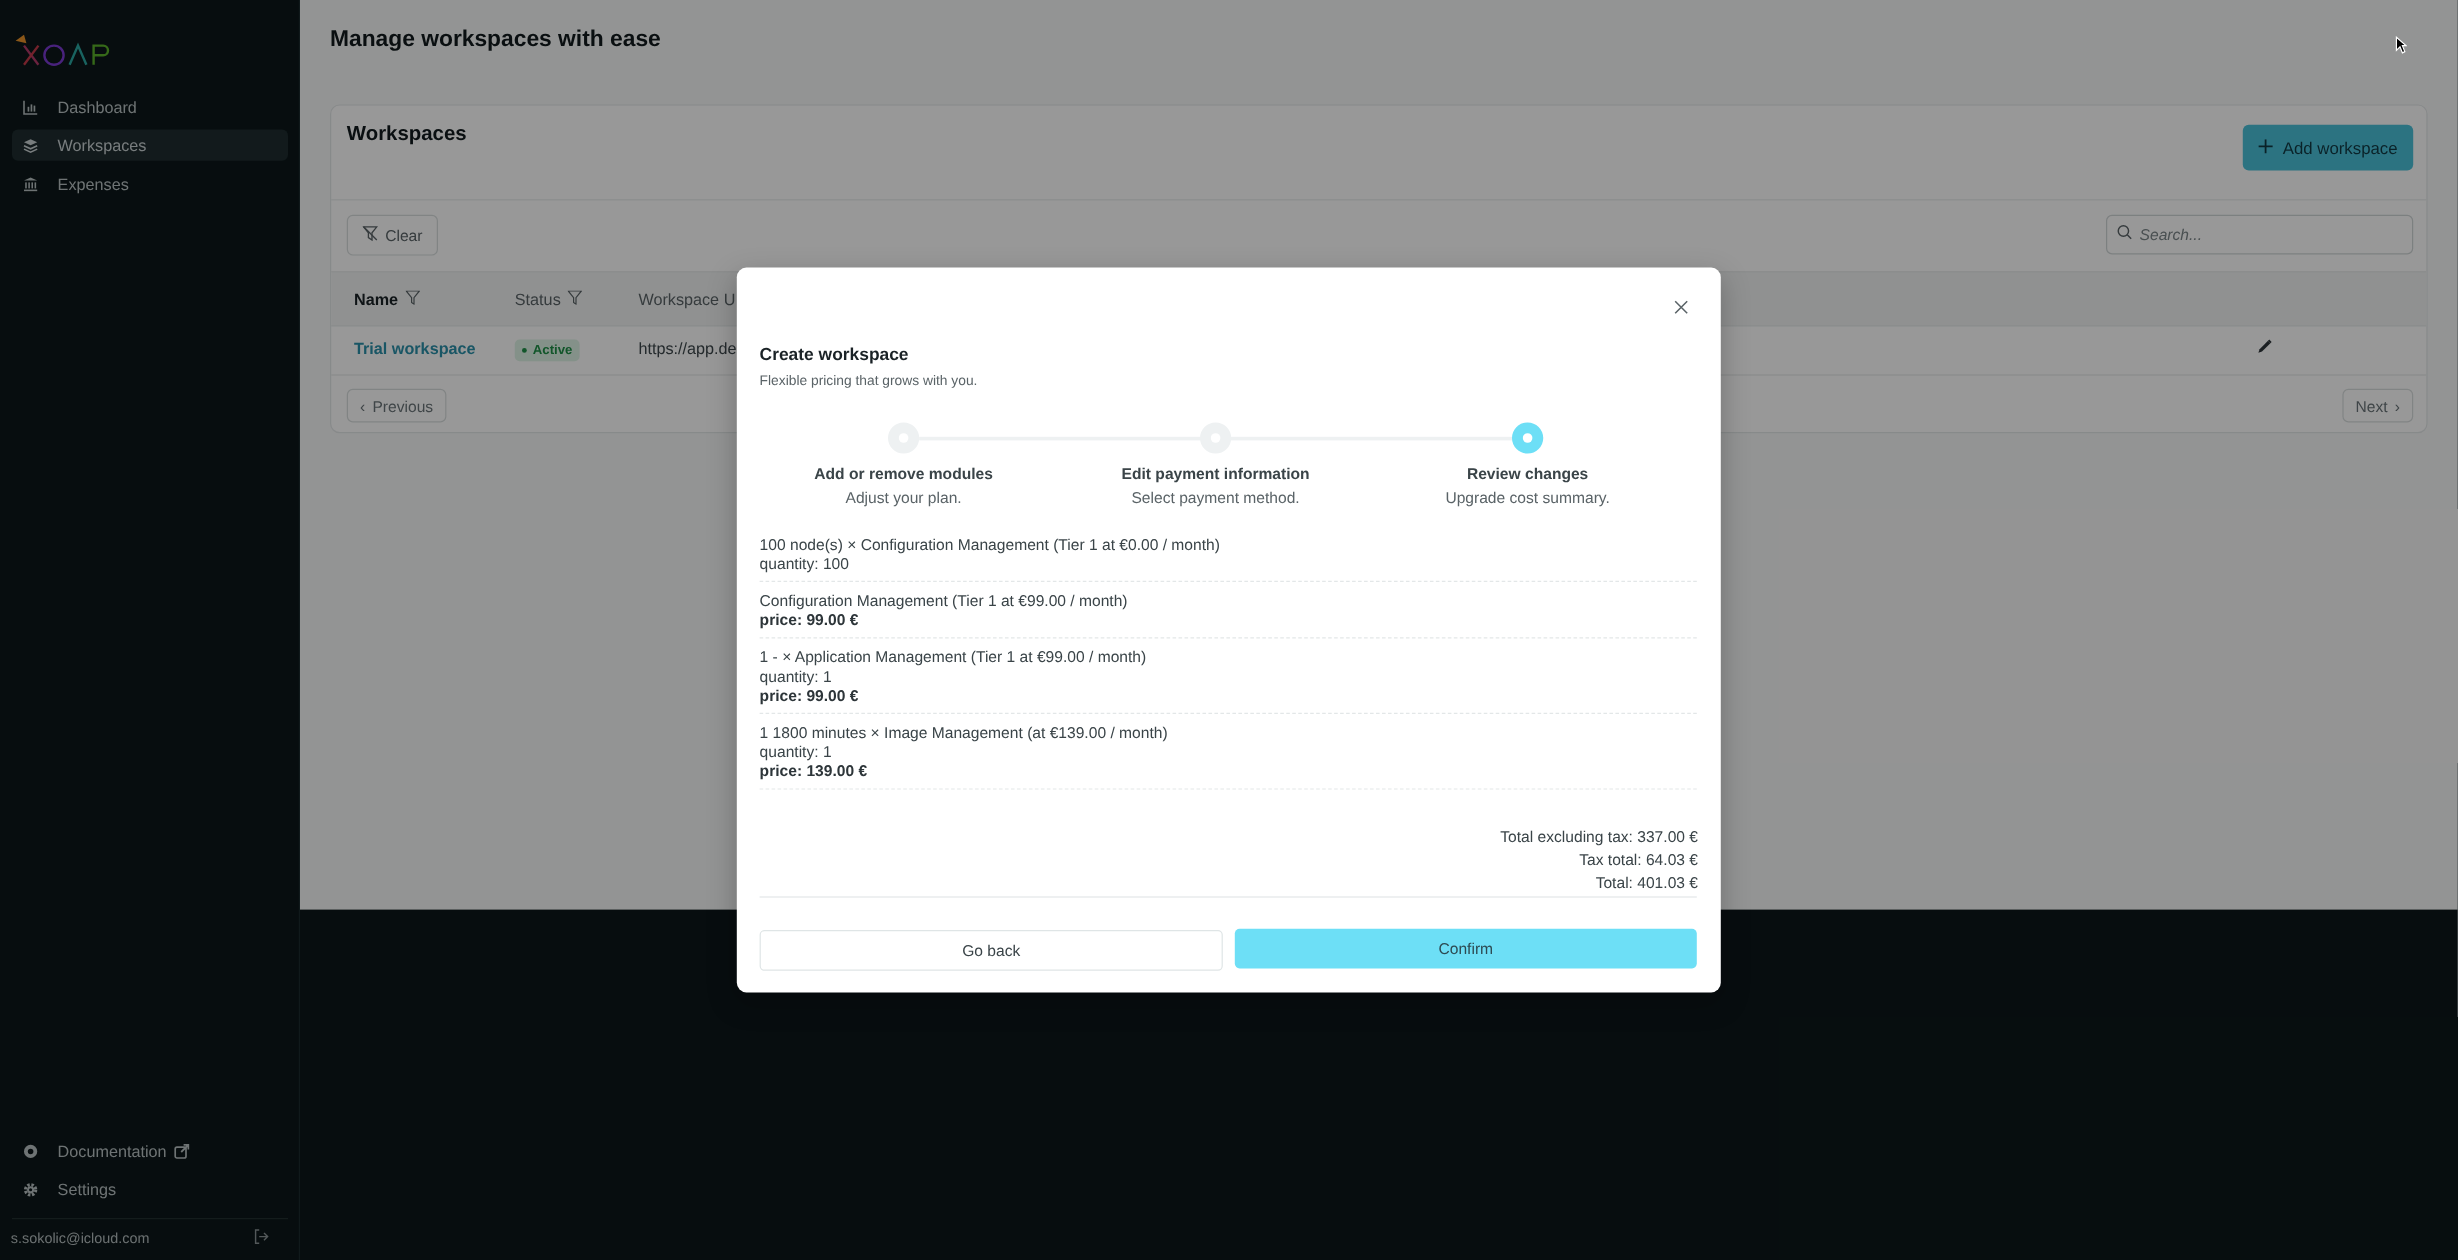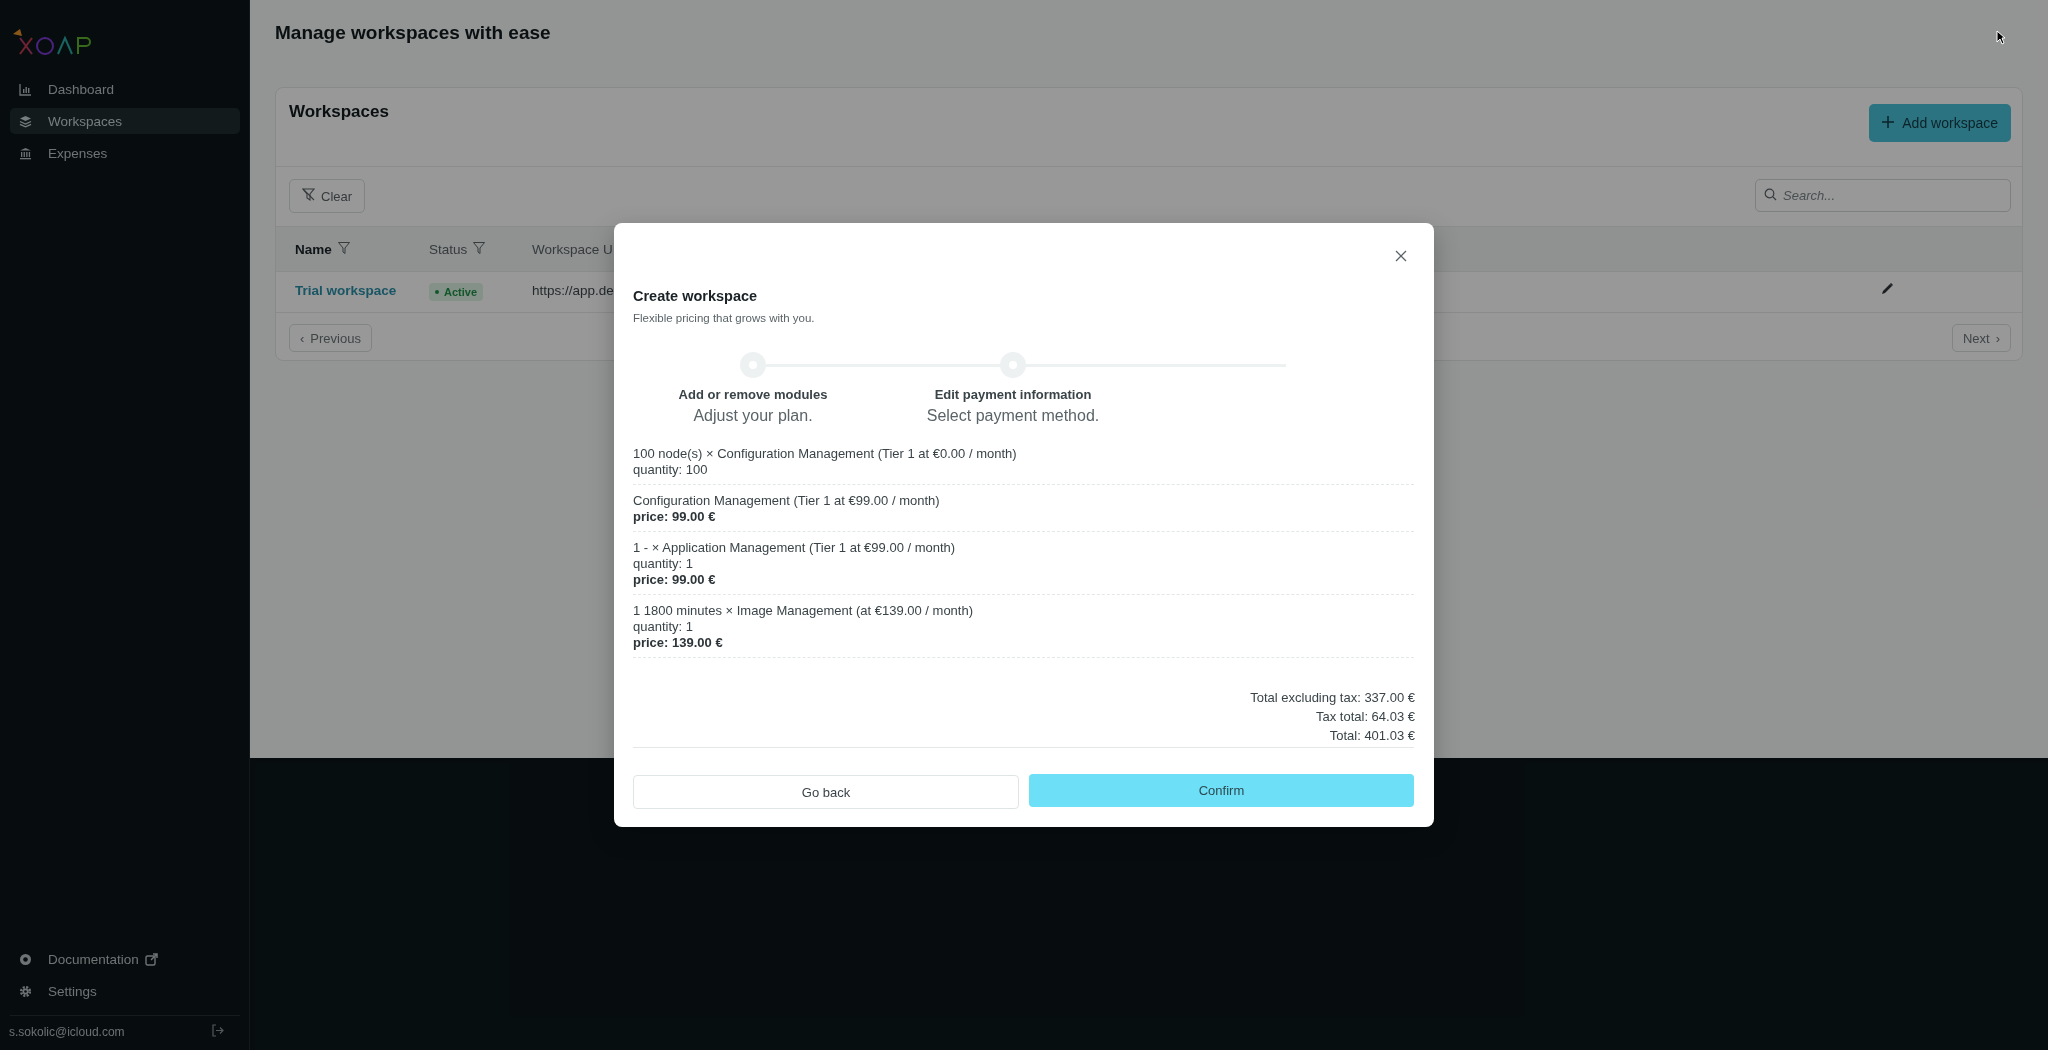--- a/index.html
+++ b/index.html
@@ -102,21 +102,21 @@
   .close-btn { position: absolute; right: 24px; top: 24px; width: 18px; height: 18px; cursor: pointer; display: flex; align-items: center; justify-content: center; }
   .modal-title { position: absolute; left: 19px; top: 65px; font-size: 14.5px; font-weight: bold; color: #1a2226; }
   .modal-sub { position: absolute; left: 19px; top: 89px; font-size: 11.5px; color: #5a6367; }
   .stepper { position: absolute; left: 19px; top: 129px; width: 781px; height: 70px; }
   .step-line { position: absolute; top: 12px; height: 3px; background: #eef1f2; }
   .step { position: absolute; top: 0; width: 240px; text-align: center; }
   .step-dot { width: 26px; height: 26px; border-radius: 50%; background: #eef1f2; margin: 0 auto; position: relative; }
   .step-dot::after { content: ""; position: absolute; left: 9px; top: 9px; width: 8px; height: 8px; border-radius: 50%; background: #fff; }
   .step-dot.active { background: #6ddff6; }
   .step-title { font-size: 13px; font-weight: bold; color: #3a4448; margin-top: 9px; }
-  .step-desc { font-size: 16px; color: #5a6367; margin-top: 5px; }
+  .step-desc { font-size: 13px; color: #5a6367; margin-top: 5px; }
   .items { position: absolute; left: 19px; top: 223px; width: 781px; }
   .line-item { padding: 0 0 6px 0; border-bottom: 1px dashed #e3e7e8; margin-bottom: 8px; font-size: 13px; color: #3a4448; line-height: 16px; }
   .line-item .price { font-weight: bold; color: #2d3539; }
   .totals { position: absolute; right: 19px; top: 465px; text-align: right; font-size: 13px; color: #3a4448; line-height: 19px; }
   .total-divider { position: absolute; left: 19px; top: 524px; width: 781px; height: 1px; background: #e3e7e8; }
   .btn-back { position: absolute; left: 19px; top: 552px; width: 386px; height: 34px; border: 1px solid #dfe5e6; background: #fff; border-radius: 4px; font-size: 13px; color: #3a4448; font-family: inherit; }
   .btn-confirm { position: absolute; left: 415px; top: 551px; width: 385px; height: 33px; border: none; background: #6ddff6; border-radius: 4px; font-size: 13px; color: #2d4a52; font-family: inherit; }
 </style>
 </head>
 <body>
@@ -309,20 +309,25 @@
     <div class="step" style="left:0;">
       <div class="step-dot"></div>
       <div class="step-title">Add or remove modules</div>
       <div class="step-desc">Adjust your plan.</div>
     </div>
     <div class="step" style="left:260px;">
       <div class="step-dot"></div>
       <div class="step-title">Edit payment information</div>
       <div class="step-desc">Select payment method.</div>
     </div>
+    <div class="step" style="left:520px;">
+      <div class="step-dot active"></div>
+      <div class="step-title">Review changes</div>
+      <div class="step-desc">Upgrade cost summary.</div>
+    </div>
   </div>
 
   <div class="items">
     <div class="line-item">
       <div>100 node(s) × Configuration Management (Tier 1 at €0.00 / month)</div>
       <div>quantity: 100</div>
     </div>
     <div class="line-item">
       <div>Configuration Management (Tier 1 at €99.00 / month)</div>
       <div class="price">price: 99.00 €</div>

